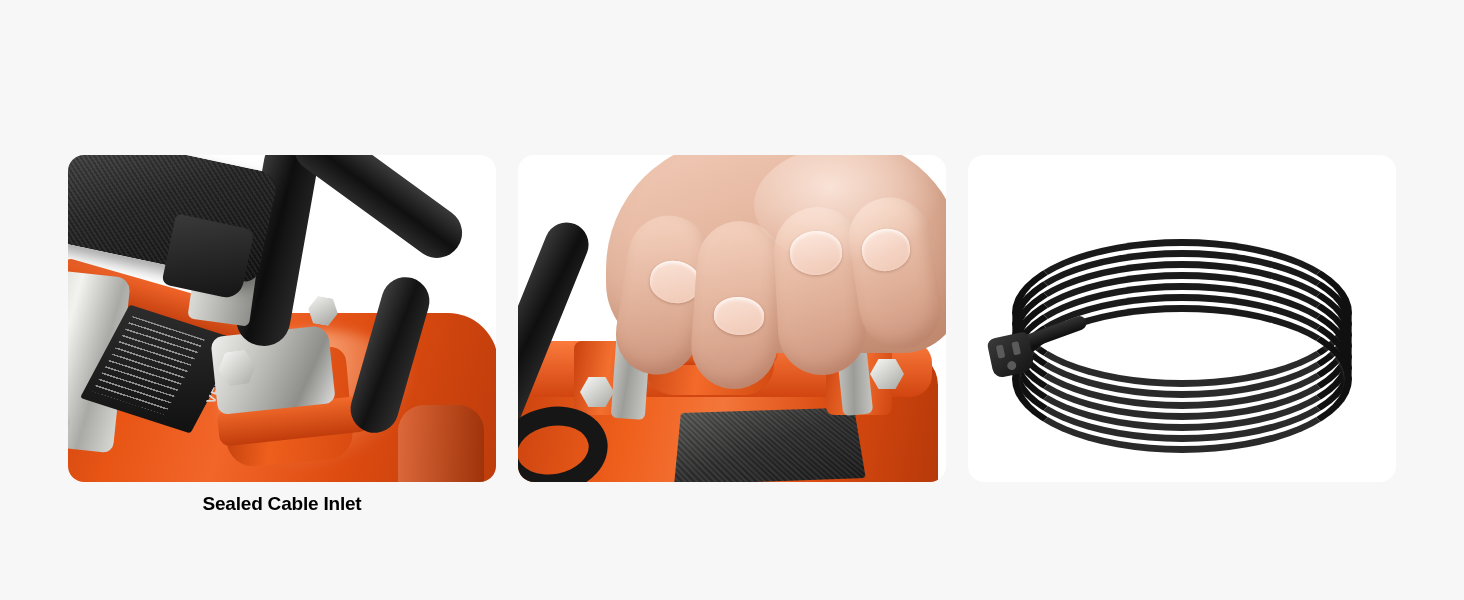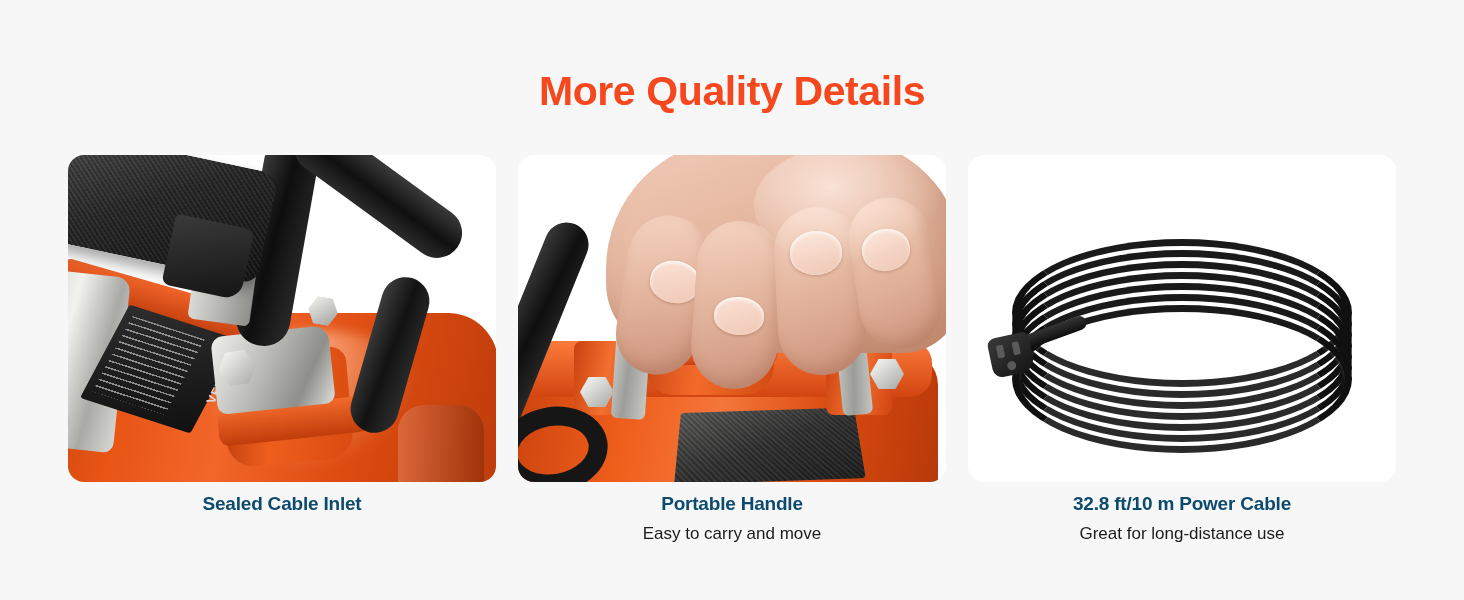--- a/index.html
+++ b/index.html
@@ -52,21 +52,21 @@
     background: #ffffff;
     overflow: hidden;
     position: relative;
   }
 
   .caption { margin-top: 9px; text-align: center; }
 
   .cap-title {
     font-size: 19px;
     font-weight: bold;
-    color: #0c4a6e;
+    color: #000000;
     line-height: 25px;
     letter-spacing: -0.2px;
     margin-top: 9px;
   }
 
   .cap-sub {
     font-size: 17px;
     color: #1b1b1b;
     line-height: 26px;
     margin-top: 5px;
@@ -364,21 +364,20 @@
     background: linear-gradient(180deg,#343434,#0e0e0e);
     border-radius: 8px;
     transform: rotate(-20deg);
   }
 </style>
 </head>
 <body>
 
 <div class="page">
 
-  <div class="page-title">More Quality Details</div>
 
   <div class="cards">
 
     <div class="card">
       <div class="photo p1">
         <div class="body"></div>
         <div class="bodyhi"></div>
         <div class="bodyseam"></div>
         <div class="neck"></div>
         <div class="collar"></div>
@@ -423,44 +422,36 @@
         <div class="fg fg1"></div>
         <div class="nail n1"></div>
         <div class="fg fg2"></div>
         <div class="nail n2"></div>
         <div class="fg fg3"></div>
         <div class="nail n3"></div>
         <div class="fg fg4"></div>
         <div class="nail n4"></div>
         <div class="knuckle"></div>
       </div>
-      <div class="caption">
-        <div class="cap-title">Portable Handle</div>
-        <div class="cap-sub">Easy to carry and move</div>
-      </div>
     </div>
 
     <div class="card">
       <div class="photo p3">
         <div class="coil-wrap">
           <div class="ring" style="top:0px"></div>
           <div class="ring" style="top:11px"></div>
           <div class="ring" style="top:22px"></div>
           <div class="ring" style="top:33px"></div>
           <div class="ring" style="top:44px"></div>
           <div class="ring" style="top:55px"></div>
           <div class="ring" style="top:66px"></div>
           <div class="plug-lead"></div>
           <div class="plug">
             <div class="prong pr1"></div>
             <div class="prong pr2"></div>
             <div class="prong pr3"></div>
           </div>
         </div>
       </div>
-      <div class="caption">
-        <div class="cap-title">32.8 ft/10 m Power Cable</div>
-        <div class="cap-sub">Great for long-distance use</div>
-      </div>
     </div>
 
   </div>
 </div>
 
 </body></html>

